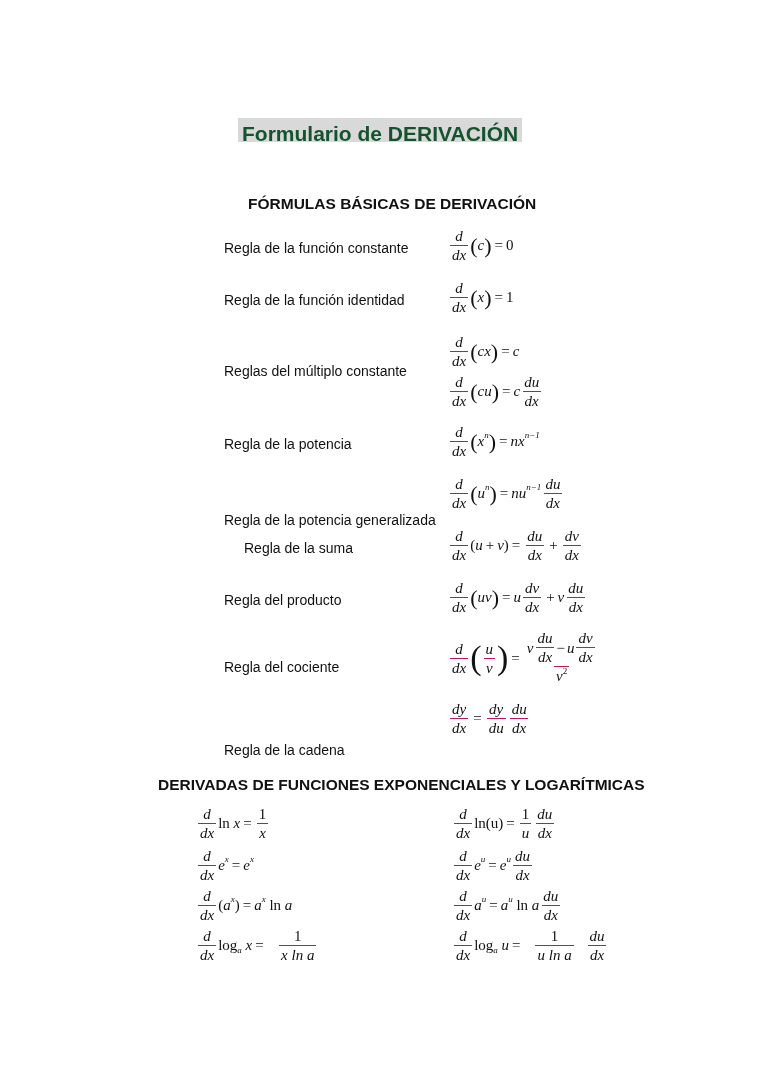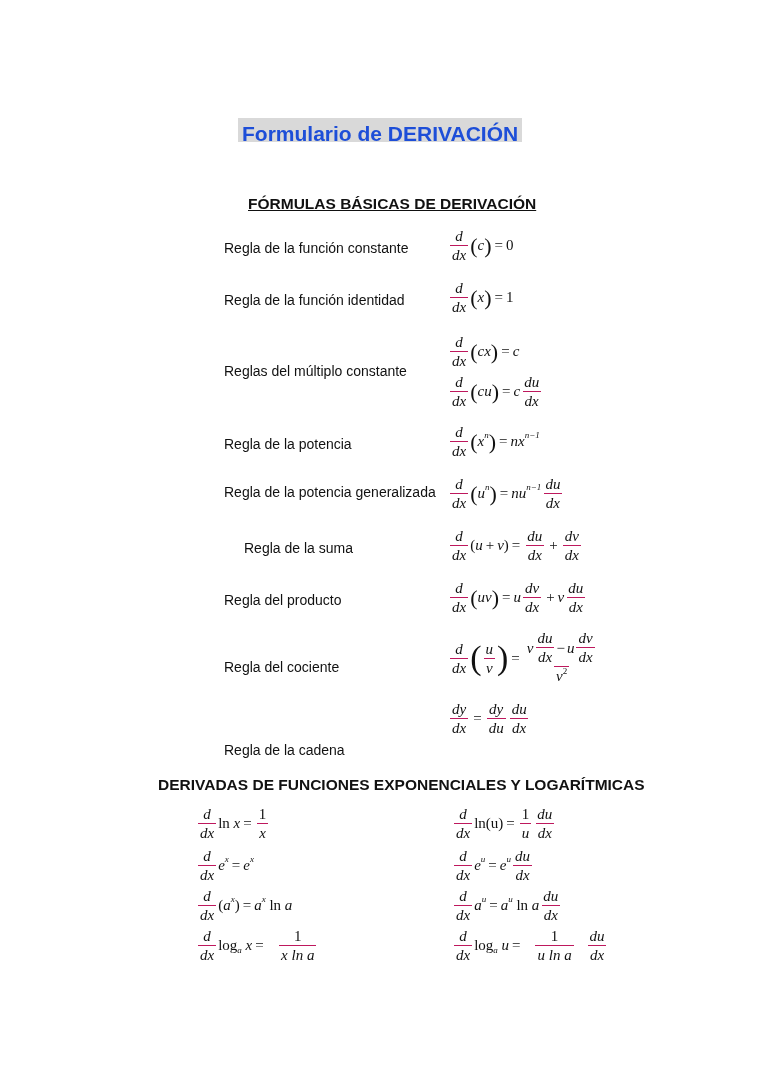--- a/index.html
+++ b/index.html
@@ -1,20 +1,20 @@
 <!DOCTYPE html>
 <html><head>
 <meta charset="utf-8">
 <style>
   html, body { margin:0; padding:0; background:#ffffff; }
   body { width:768px; height:1087px; position:relative; overflow:hidden; color:#000; }
   .page { position:absolute; left:0; top:0; width:768px; height:1087px; background:#fff; }
   .title {
     position:absolute; left:238px; top:118px; height:24px; padding:0 4px;
-    background:#d9d9d9; color:#1d4ed8;
+    background:#d9d9d9; color:#14532d;
     font-family:"Liberation Sans", sans-serif; font-weight:bold; font-size:21px; line-height:32px;
     white-space:nowrap;
   }
   .h1 {
     position:absolute; font-family:"Liberation Sans", sans-serif; font-weight:bold;
     font-size:15.5px; color:#111; white-space:nowrap;
   }
   .label {
     position:absolute; left:224px; font-family:"Liberation Sans", sans-serif;
     font-size:14px; color:#111; white-space:nowrap;
@@ -33,21 +33,21 @@
   .paren { font-size:22px; line-height:22px; }
   .bigparen { font-size:34px; line-height:34px; font-weight:lighter; }
 </style>
 </head>
 <body>
 
 <div class="page">
 
   <div class="title">Formulario de DERIVACIÓN</div>
 
-  <div class="h1" style="left:248px; top:195px;text-decoration:underline;">FÓRMULAS BÁSICAS DE DERIVACIÓN</div>
+  <div class="h1" style="left:248px; top:195px;">FÓRMULAS BÁSICAS DE DERIVACIÓN</div>
 
   <div class="label" style="top:240px;">Regla de la función constante</div>
   <div class="eq" style="left:448px; top:228px;">
     <span class="frac">
         <i class="num">d</i>
         <i class="den">dx</i>
       </span>
     <span class="paren">(</span>
       <i>c</i>
       <span class="paren">)</span>
@@ -104,21 +104,21 @@
       </span>
     <span class="paren">(</span>
       <i>x</i>
       <span class="sup">n</span>
       <span class="paren">)</span>
     <span class="op">=</span>
       <i>nx</i>
       <span class="sup">n−1</span>
   </div>
 
-  <div class="label" style="top:484px;text-align:right;">Regla de la potencia generalizada</div>
+  <div class="label" style="top:512px;text-align:right;">Regla de la potencia generalizada</div>
   <div class="eq" style="left:448px; top:476px;">
     <span class="frac">
         <i class="num">d</i>
         <i class="den">dx</i>
       </span>
     <span class="paren">(</span>
       <i>u</i>
       <span class="sup">n</span>
       <span class="paren">)</span>
     <span class="op">=</span>

